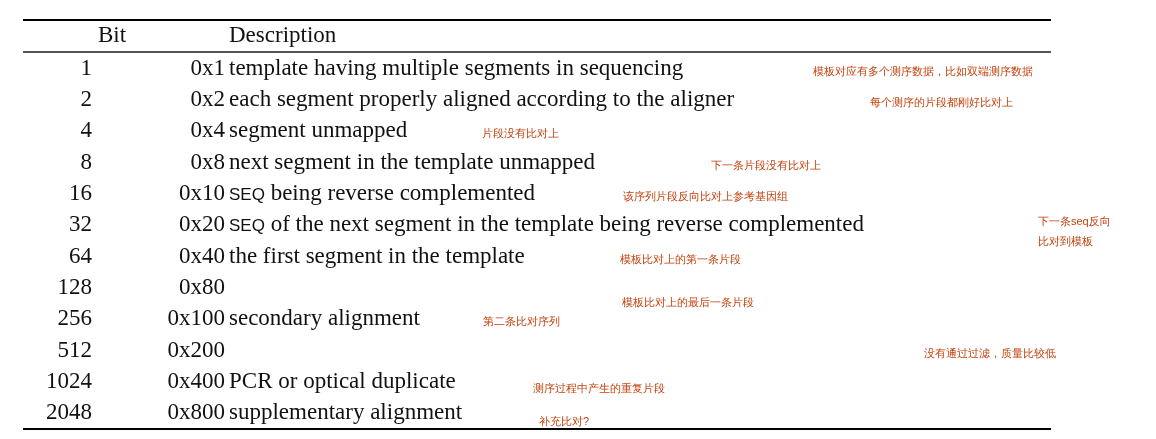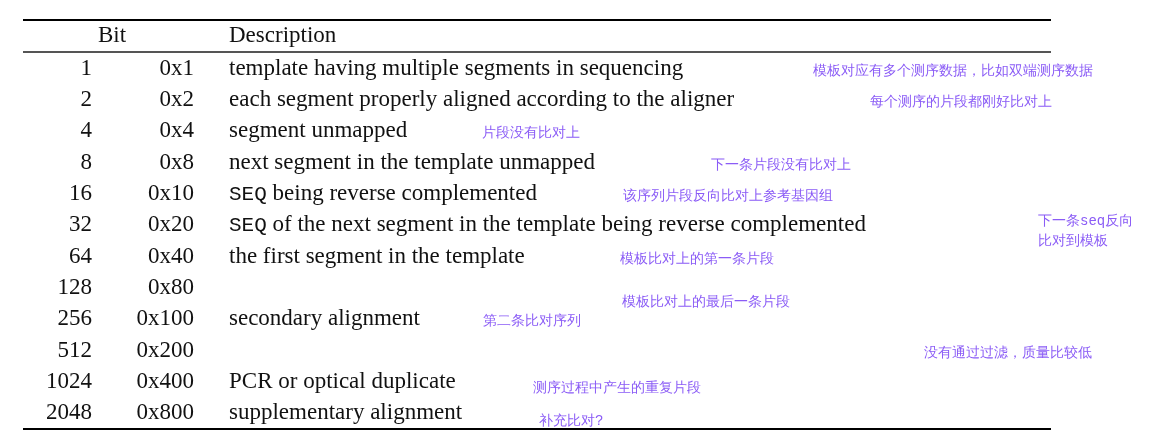--- a/index.html
+++ b/index.html
@@ -6,24 +6,24 @@
     body { width: 1156px; height: 439px; position: relative; overflow: hidden; }
     .rule { position: absolute; left: 23px; width: 1028px; background: #000; }
     .rule.top { top: 19px; height: 2px; }
     .rule.mid { top: 51px; height: 2px; background: #555; }
     .rule.bot { top: 428px; height: 2px; }
     .cell { position: absolute; white-space: nowrap; font-family: "Liberation Serif", "DejaVu Serif", serif; font-size: 23px; color: #111; line-height: 28px; }
     .hdr-bit { left: 98px; top: 21px; }
     .hdr-desc { left: 229px; top: 21px; }
     .row { position: absolute; left: 0; width: 1156px; height: 31px; }
     .dec { position: absolute; right: 1064px; text-align: right; }
-    .hex { position: absolute; right: 962px; text-align: center; }
+    .hex { position: absolute; right: 931px; text-align: center; }
     .desc { position: absolute; left: 229px; }
-    .seq { font-family: Liberation Mono, monospace; font-size: 21px; }
-    .note { position: absolute; font-family: Liberation Mono, monospace; font-size: 14px; color: #8b5cf6; white-space: nowrap; line-height: 18px; }
+    .seq { font-family: Liberation Sans, sans-serif; font-size: 17px; }
+    .note { position: absolute; font-family: Liberation Sans, sans-serif; font-size: 11px; color: #c2410c; white-space: nowrap; line-height: 18px; }
   </style>
 </head>
 <body>
 
 <div class="rule top"></div>
 <div class="cell hdr-bit">Bit</div>
 <div class="cell hdr-desc">Description</div>
 <div class="rule mid"></div>
 
 <div id="rows">

